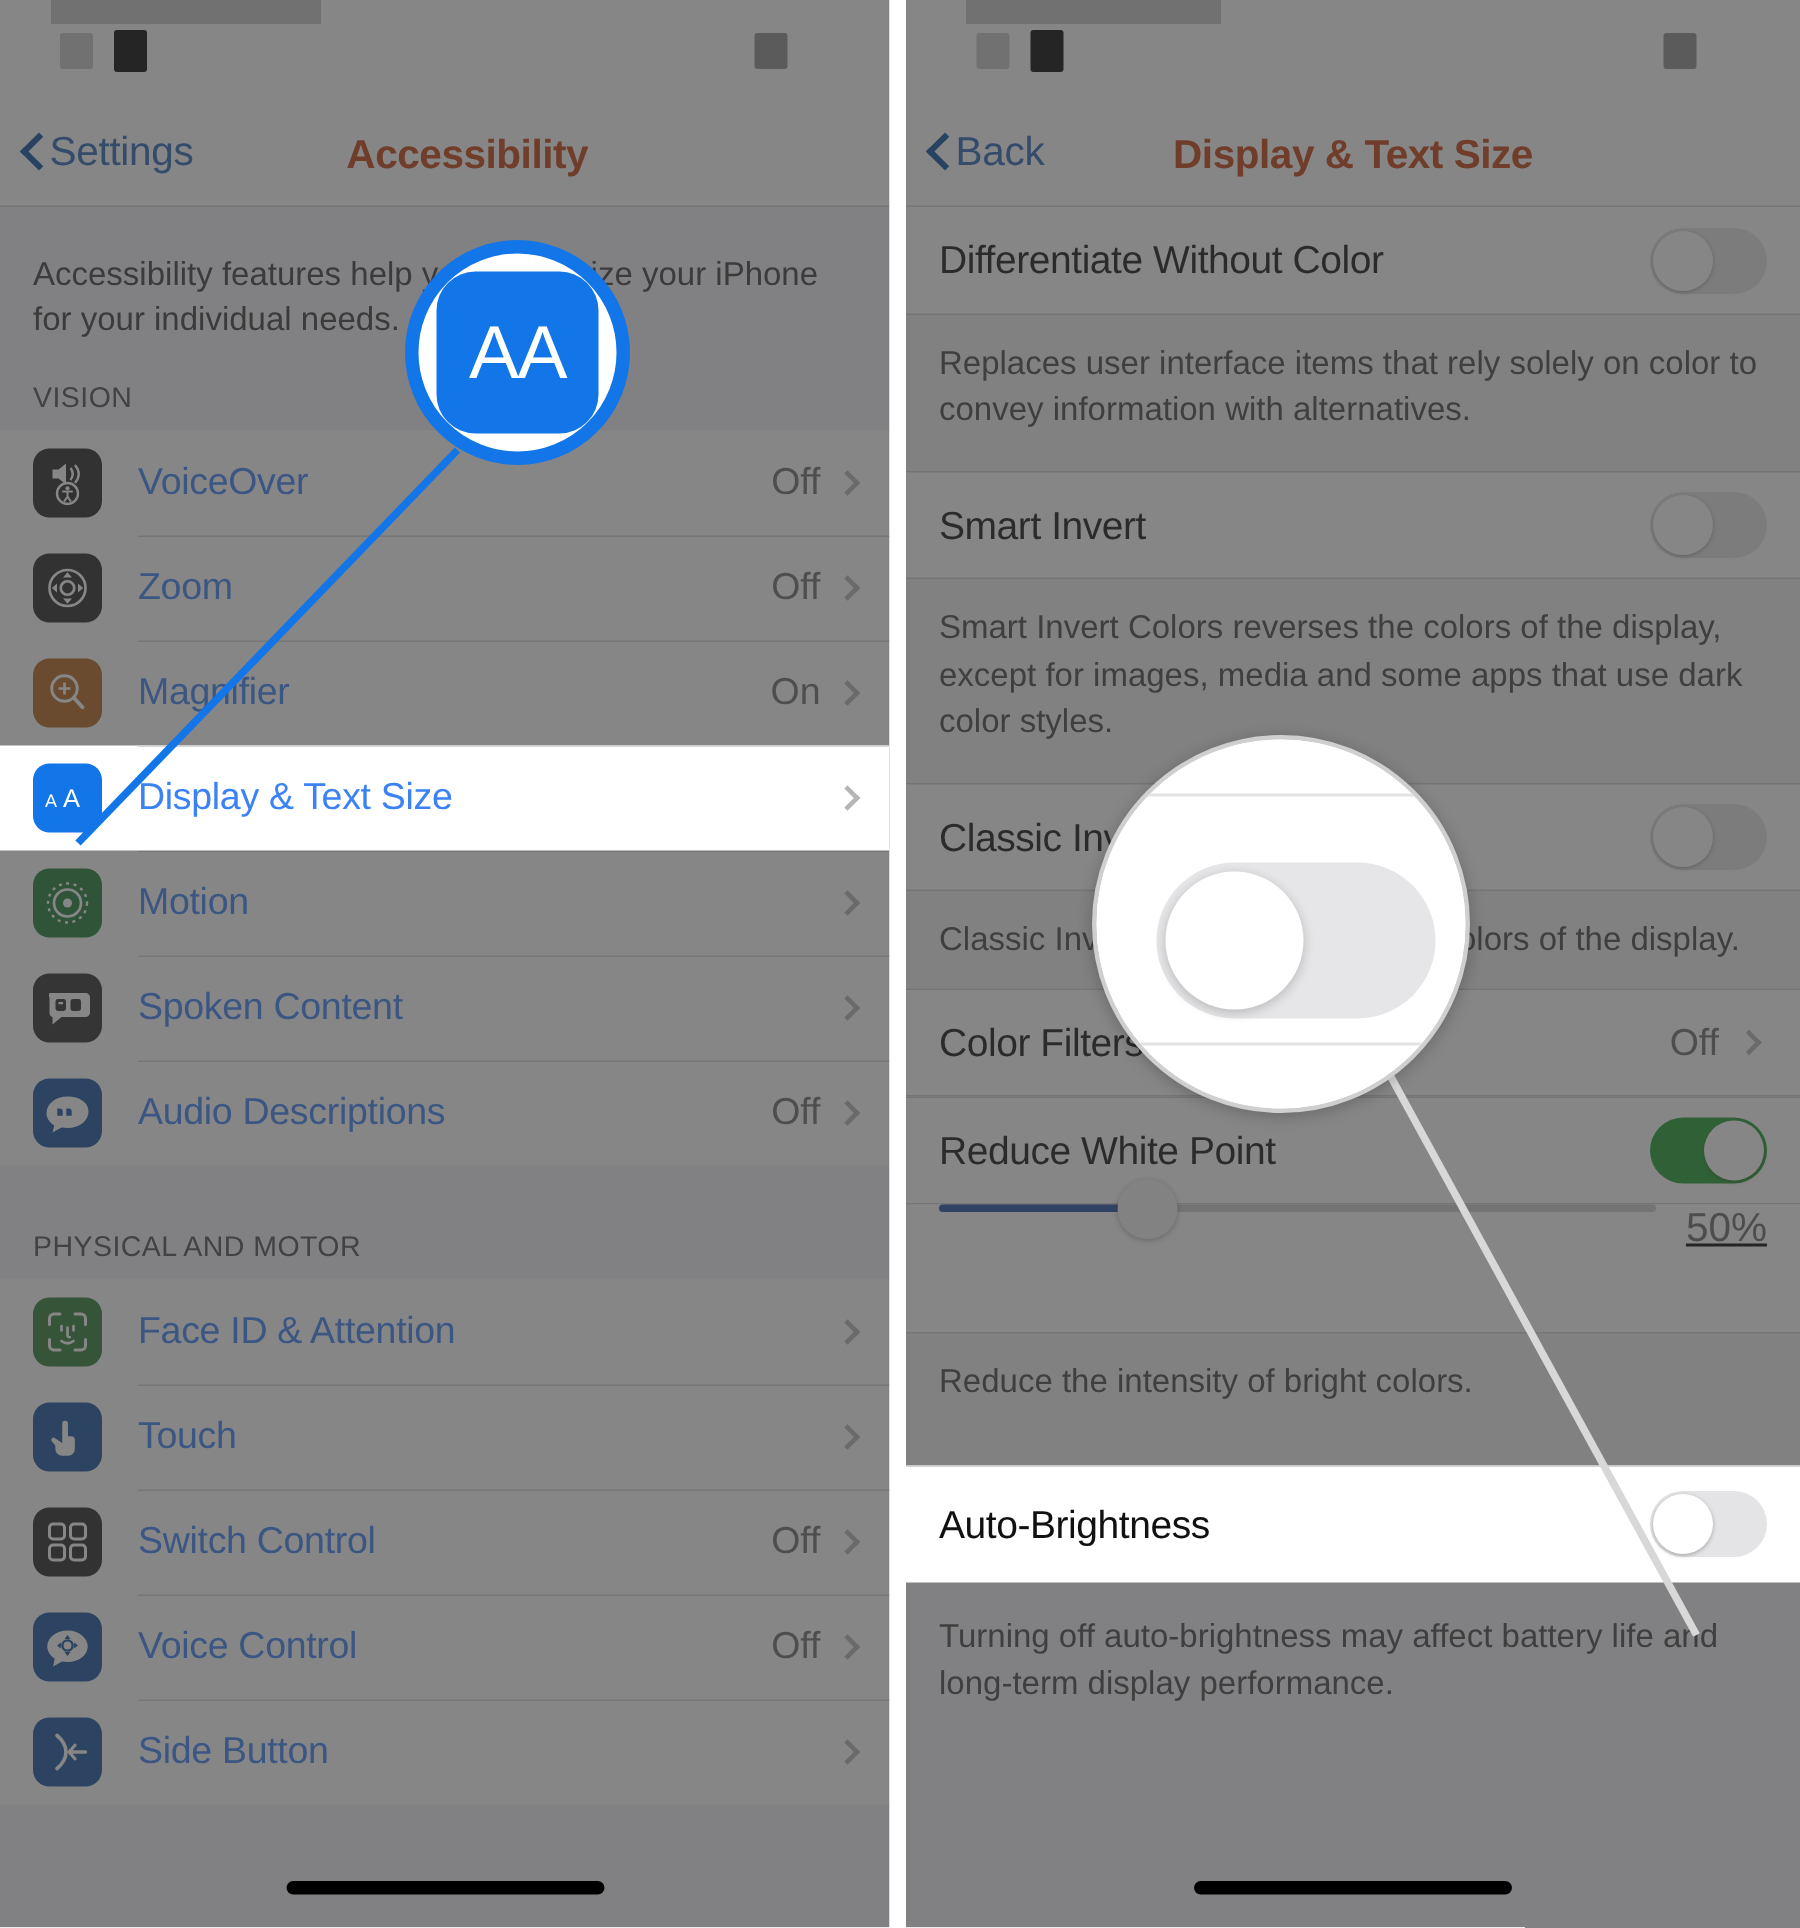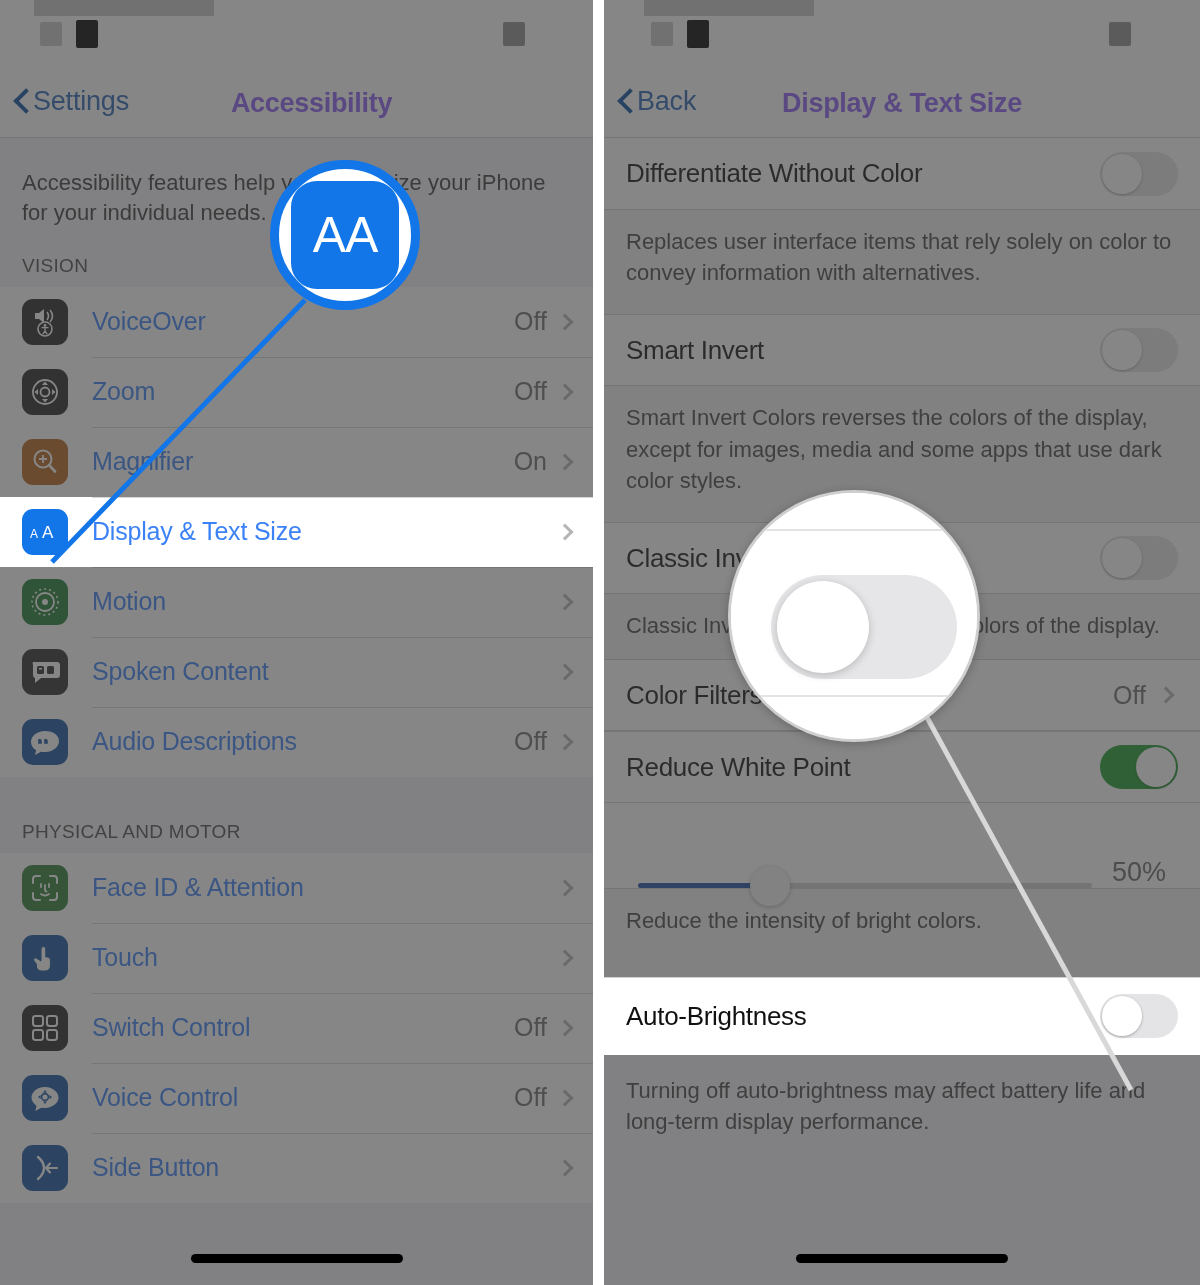--- a/index.html
+++ b/index.html
@@ -34,21 +34,21 @@
   .navbar { position: relative; height: 68px; background:#fff; border-bottom: 1px solid #d3d3d6; }
   .nav-back { position:absolute; left: 14px; top: 16px; display:flex; align-items:center; gap:4px; }
   .chev-back { width: 15px; height: 26px; position:relative; }
   .chev-back::before{
     content:""; position:absolute; left:3px; top:3px; width:14px; height:14px;
     border-left:4px solid #0a4fa0; border-bottom:4px solid #0a4fa0;
     transform: rotate(45deg);
   }
   .nav-back-label { font-size: 27px; color:#2a64b5; letter-spacing:-0.2px; }
   .nav-title { position:absolute; width:100%; text-align:center; top:18px;
-               font-size: 27px; font-weight: 700; color:#8b5cf6; letter-spacing:-0.3px; }
+               font-size: 27px; font-weight: 700; color:#c2410c; letter-spacing:-0.3px; }
   .phone-left .nav-title { padding-left: 30px; }
 
   
   .scroller { position: relative; }
   .blurb { padding: 30px 22px 18px 22px; font-size: 22px; line-height: 1.38; color:#3a3a3a; }
   .group-head { padding: 8px 22px 10px 22px; font-size: 19px; color:#4c4c4c; letter-spacing:0.3px; }
 
   .row {
     position: relative; display:flex; align-items:center;
     height: 70px; padding-left: 22px; padding-right: 16px; background:#fff;
@@ -79,21 +79,21 @@
   .sep-top { border-top: 1px solid #d3d3d6; }
   .sep-bot { border-bottom: 1px solid #d3d3d6; }
 
   .toggle { position: relative; width: 78px; height: 44px; border-radius: 22px;
             background:#e4e4e6; flex:0 0 78px; }
   .toggle .knob { position:absolute; top:2px; left:2px; width:40px; height:40px; border-radius:50%;
                   background:#fff; box-shadow: 0 1px 3px rgba(0,0,0,.28); }
   .toggle.on { background:#1f9d2f; }
   .toggle.on .knob { left: 36px; }
 
-  .slider-row { position:relative; display:flex; align-items:flex-end; height: 86px; padding: 0 34px; background:#fff; }
+  .slider-row { position:relative; display:flex; align-items:flex-start; height: 86px; padding: 0 22px; background:#fff;text-decoration:underline; }
   .track { position:relative; flex:1; height: 5px; background:#cfcfd2; border-radius:3px; }
   .track .fill { position:absolute; left:0; top:0; height:5px; border-radius:3px; background:#1f4fa8; }
   .track .thumb { position:absolute; top:-17px; width:40px; height:40px; border-radius:50%;
                   background:#f3f3f3; box-shadow: 0 1px 4px rgba(0,0,0,.3); transform: translateX(-20px); }
   .pct { margin-left: 20px; font-size: 27px; color:#6b6b70; }
 
   
   .home-ind { position:absolute; bottom: 22px; left:50%; transform: translateX(-50%);
               width: 212px; height: 9px; border-radius: 5px; background:#000; z-index: 70; }
 

